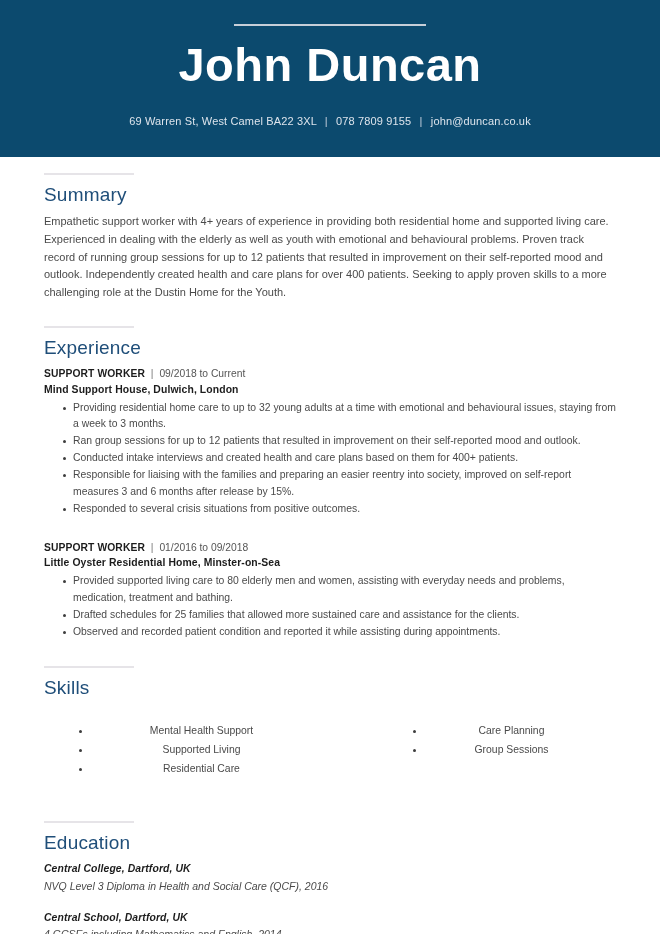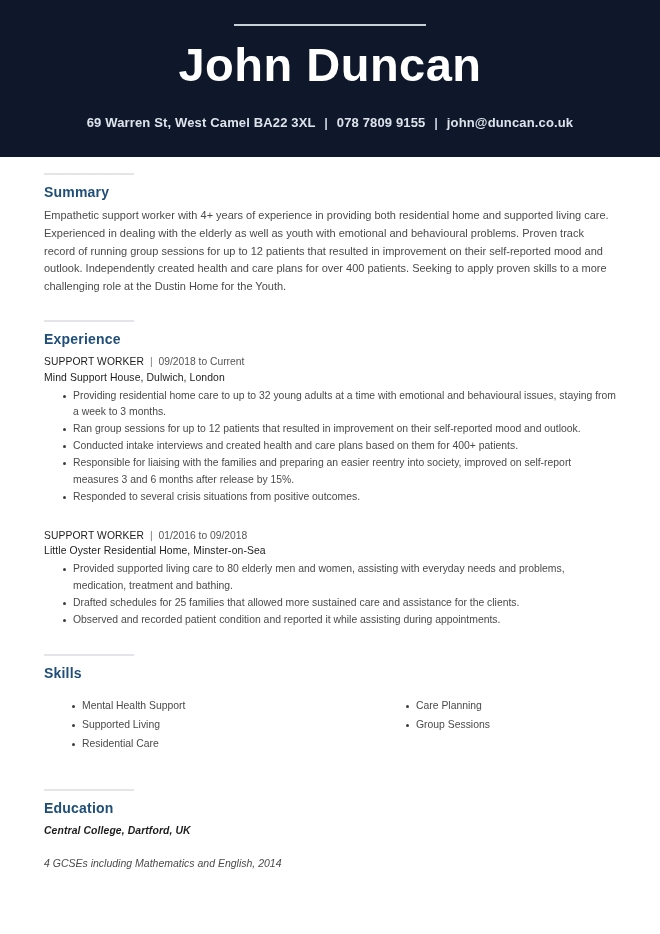--- a/index.html
+++ b/index.html
@@ -13,21 +13,21 @@
   .page {
     position: relative;
     width: 660px;
     height: 934px;
     background: #ffffff;
     overflow: hidden;
   }
 
   
   .header {
-    background: #0f172a;
+    background: #0c4a6e;
     height: 157px;
     box-sizing: border-box;
     padding-top: 24px;
     text-align: center;
     position: relative;
   }
   .header-rule {
     width: 192px;
     height: 2px;
     background: #c7cfd9;
@@ -37,24 +37,23 @@
     color: #ffffff;
     font-size: 47px;
     font-weight: bold;
     letter-spacing: 0.5px;
     line-height: 1.05;
     margin: 0 0 26px 0;
     white-space: nowrap;
   }
   .contact {
     color: #dde4ec;
-    font-size: 13px;
+    font-size: 11px;
     letter-spacing: 0.15px;
     white-space: nowrap;
-    font-weight: bold;
   }
   .contact .sep {
     padding: 0 5px;
     color: #c3cedc;
   }
 
   
   .body-wrap {
     padding: 0 44px;
     box-sizing: border-box;
@@ -63,22 +62,22 @@
     margin-top: 8px;
   }
   .sec-rule {
     width: 90px;
     height: 2px;
     background: #e6e4e8;
     margin-bottom: 9px;
   }
   .sec-title {
     color: #1F4E79;
-    font-size: 14px;
-    font-weight: bold;
+    font-size: 19px;
+    font-weight: normal;
     letter-spacing: 0.2px;
     margin: 0 0 7px 0;
   }
 
   .para {
     color: #4a4a4a;
     font-size: 11px;
     line-height: 1.62;
     margin: 0;
   }
@@ -86,28 +85,28 @@
   
   .job { margin-bottom: 3px; }
   .job + .job { margin-top: 22px; }
   .job-line {
     font-size: 10.3px;
     color: #3d3d3d;
     line-height: 1.5;
     white-space: nowrap;
   }
   .job-title {
-    font-weight: normal;
+    font-weight: bold;
     color: #1c1c1c;
     letter-spacing: 0.1px;
   }
   .job-dates { color: #555555; }
   .job-pipe { color: #777777; padding: 0 3px; }
   .job-org {
-    font-weight: normal;
+    font-weight: bold;
     color: #1c1c1c;
     font-size: 10.4px;
     line-height: 1.55;
     letter-spacing: 0.1px;
   }
 
   ul.bullets {
     margin: 2px 0 0 0;
     padding-left: 19px;
     list-style: none;
@@ -135,23 +134,24 @@
   .skills-cols {
     display: flex;
     margin-top: 2px;
   }
   .skills-col {
     width: 50%;
     box-sizing: border-box;
   }
   .skills-col.right { padding-left: 48px; }
   ul.skills {
-    margin: 9px;
+    margin: 16px;
     padding-left: 19px;
     list-style: none;
+    text-align: center;
   }
   ul.skills li {
     color: #4a4a4a;
     font-size: 10.4px;
     line-height: 1.82;
     position: relative;
     padding-left: 10px;
   }
   ul.skills li:before {
     content: "";
@@ -264,21 +264,23 @@
         </div>
       </div>
     </div>
 
     <div class="section s-education">
       <div class="sec-rule"></div>
       <div class="sec-title">Education</div>
 
       <div class="edu">
         <div class="edu-school">Central College, Dartford, UK</div>
+        <div class="edu-degree">NVQ Level 3 Diploma in Health and Social Care (QCF), 2016</div>
       </div>
 
       <div class="edu">
+        <div class="edu-school">Central School, Dartford, UK</div>
         <div class="edu-degree">4 GCSEs including Mathematics and English, 2014</div>
       </div>
     </div>
 
   </div>
 </div>
 
 </body></html>

